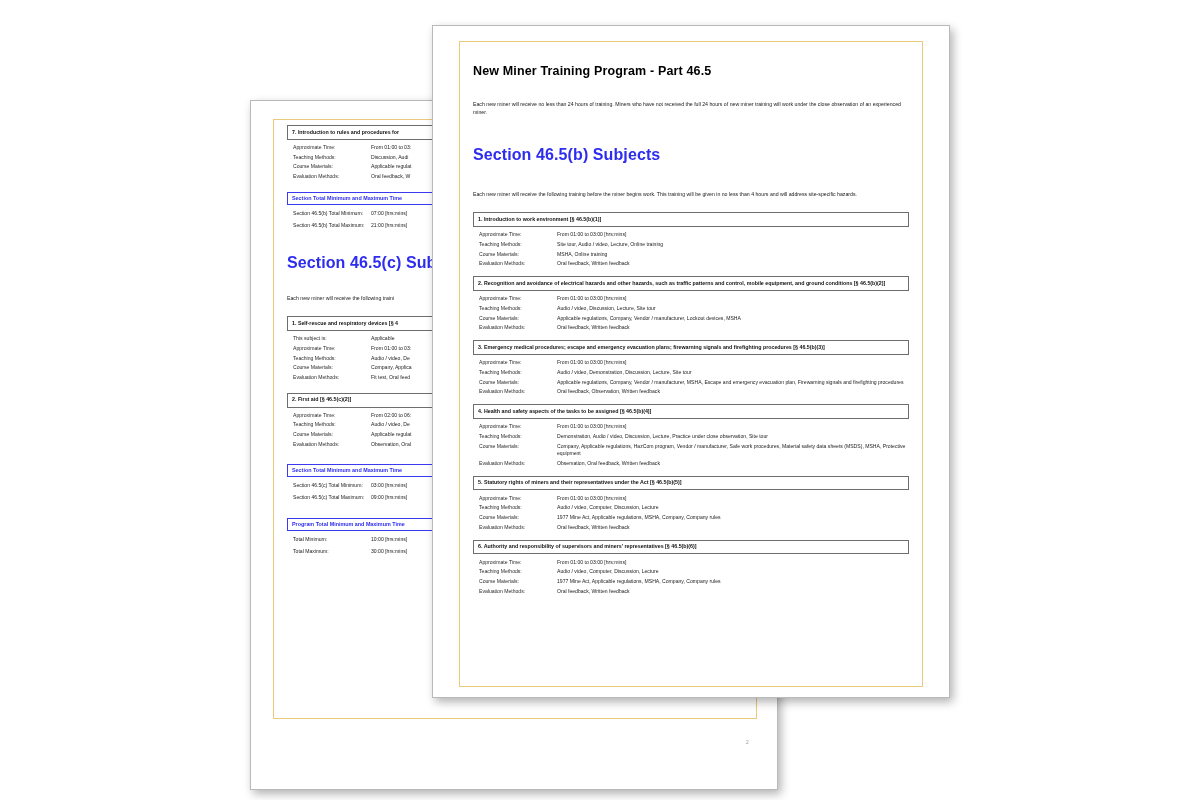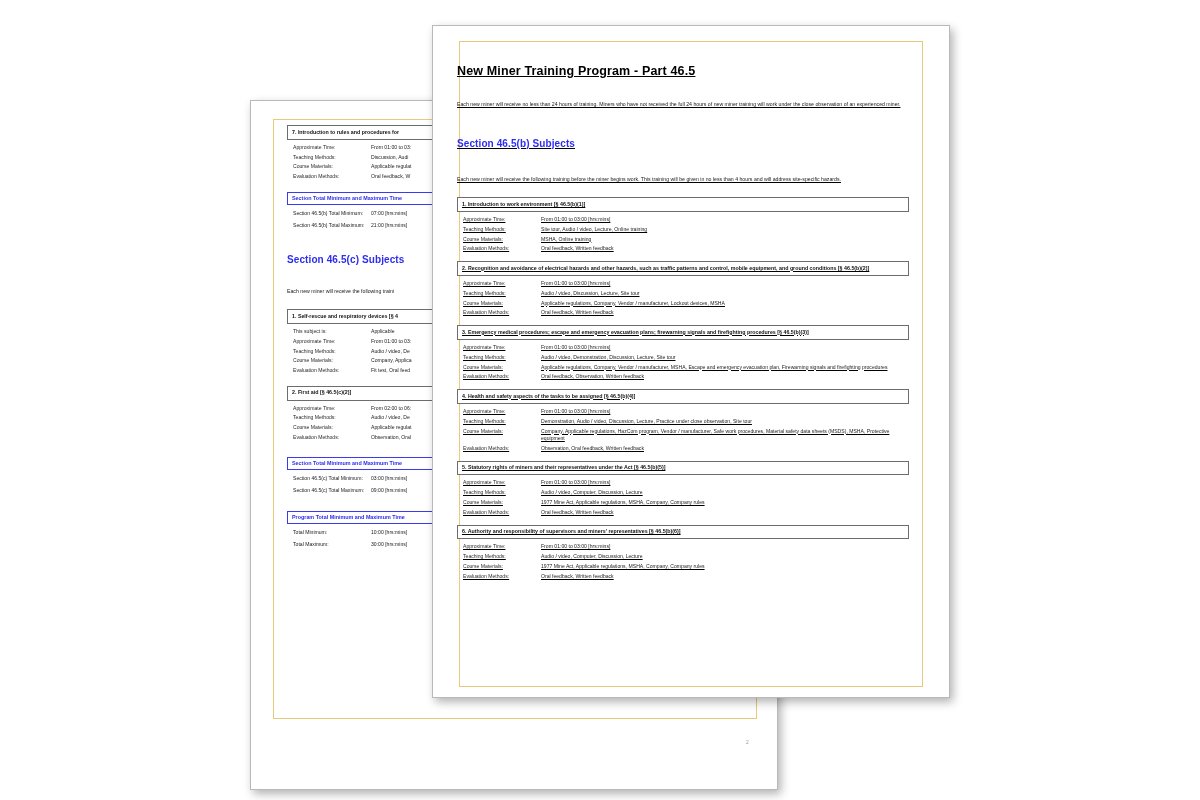--- a/index.html
+++ b/index.html
@@ -42,21 +42,21 @@
   }
 
   
   .doc-title {
     font-size: 12.5px;
     font-weight: bold;
     color: #000000;
     letter-spacing: 0.15px;
   }
   .section-heading {
-    font-size: 10px;
+    font-size: 16px;
     font-weight: bold;
     color: #2d2df0;
     letter-spacing: 0.1px;
   }
   .para {
     font-size: 5.2px;
     color: #1a1a1a;
     line-height: 1.55;
   }
 
@@ -105,21 +105,21 @@
   .total-row .lbl { width: 78px; flex: 0 0 78px; }
   .total-row .val { flex: 1 1 auto; }
 
   .page-number {
     position: absolute;
     font-size: 5px;
     color: #9a9a9a;
   }
 
   
-  .inner-front { position: absolute; left: 24px; top: 38px; right: 40px; top: 38px; text-decoration: underline; }
+  .inner-front { position: absolute; left: 40px; top: 38px; right: 40px; top: 38px; }
   .inner-back  { position: absolute; left: 36px; top: 24px; right: 24px; }
 </style>
 </head>
 <body>
 
 <div id="stage">
 
   <div class="page" id="page-back">
     <div class="page-frame"></div>
     <div class="page-content">

